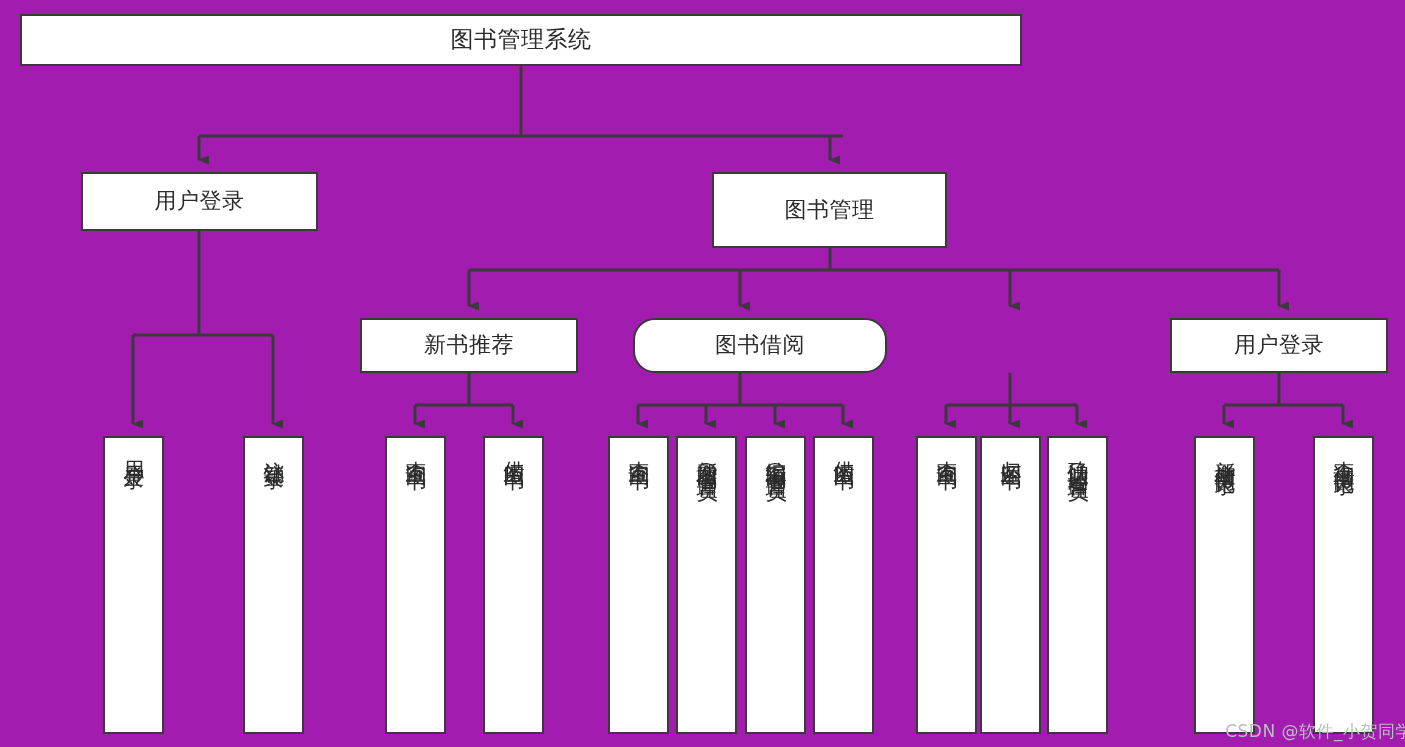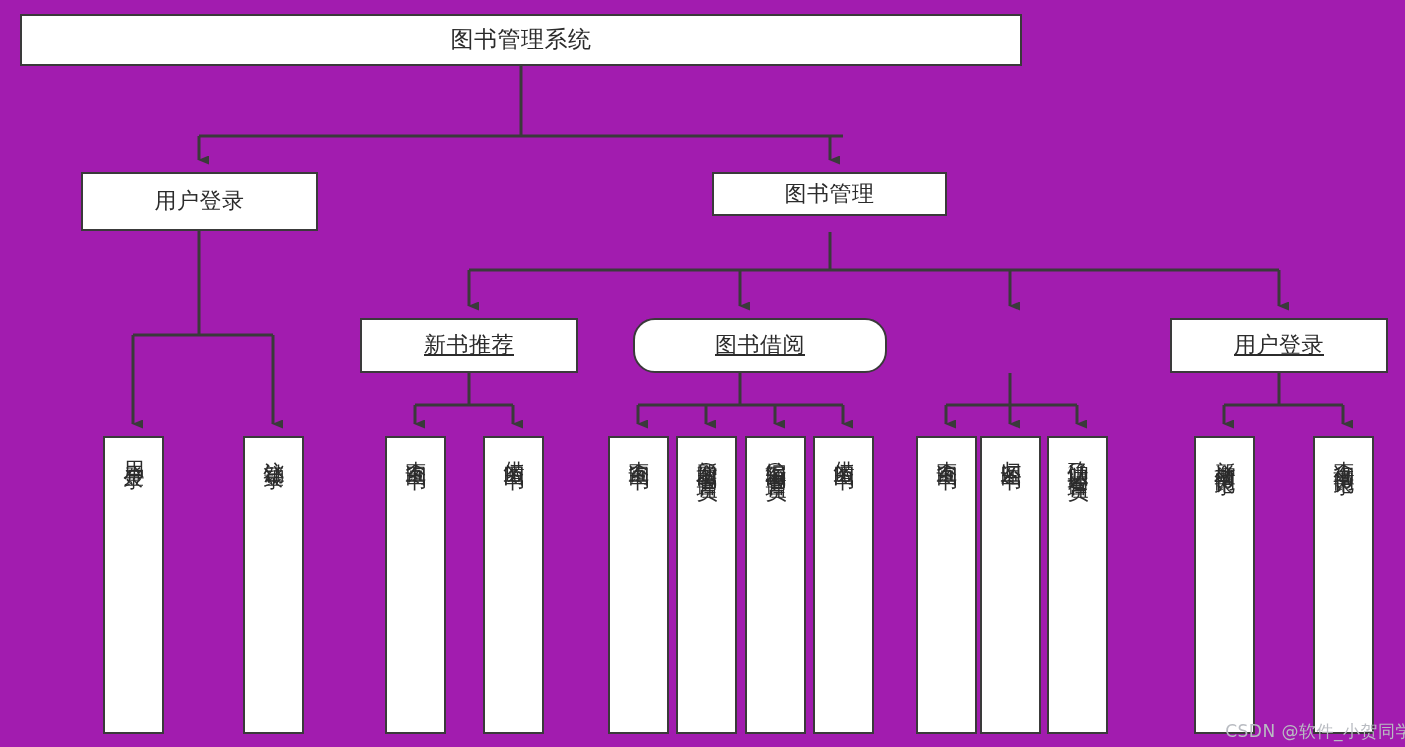--- a/index.html
+++ b/index.html
@@ -44,21 +44,20 @@
     font-size: 23px;
     letter-spacing: 0.5px;
   }
   .node.level2 {
     font-size: 22px;
     letter-spacing: 0.5px;
   }
   .node.level3 {
     font-size: 22px;
     letter-spacing: 0.5px;
-    text-decoration: underline;
   }
   .node.leaf {
     font-size: 21px;
     padding: 6px 2px;
     align-items: flex-start;
     justify-content: center;
   }
   .leaf-text {
     writing-mode: vertical-rl;
     text-orientation: upright;
@@ -127,21 +126,21 @@
       <path d="M1279,373 L1279,405"></path>
       <path d="M1224,405 L1343,405"></path>
       <path d="M1224,405 L1224,424" marker-end="url(#arrowhead)"></path>
       <path d="M1343,405 L1343,424" marker-end="url(#arrowhead)"></path>
     </g>
   </svg>
 
   <div class="node root" style="left:20px; top:14px; width:1002px; height:52px;">图书管理系统</div>
 
   <div class="node level2" style="left:81px; top:172px; width:237px; height:59px;">用户登录</div>
-  <div class="node level2" style="left:712px; top:172px; width:235px; height:44px;">图书管理</div>
+  <div class="node level2" style="left:712px; top:172px; width:235px; height:76px;">图书管理</div>
 
   <div class="node level3" style="left:360px; top:318px; width:218px; height:55px;">新书推荐</div>
   <div class="node level3" style="left:633px; top:318px; width:254px; height:55px;border-radius:22px;">图书借阅</div>
   <div class="node level3" style="left:1170px; top:318px; width:218px; height:55px;">用户登录</div>
 
   <div class="node leaf" style="left:103px; top:436px; width:61px; height:298px;">
     <span class="leaf-text">用户登录</span>
   </div>
   <div class="node leaf" style="left:243px; top:436px; width:61px; height:298px;">
     <span class="leaf-text">注销登录</span>

